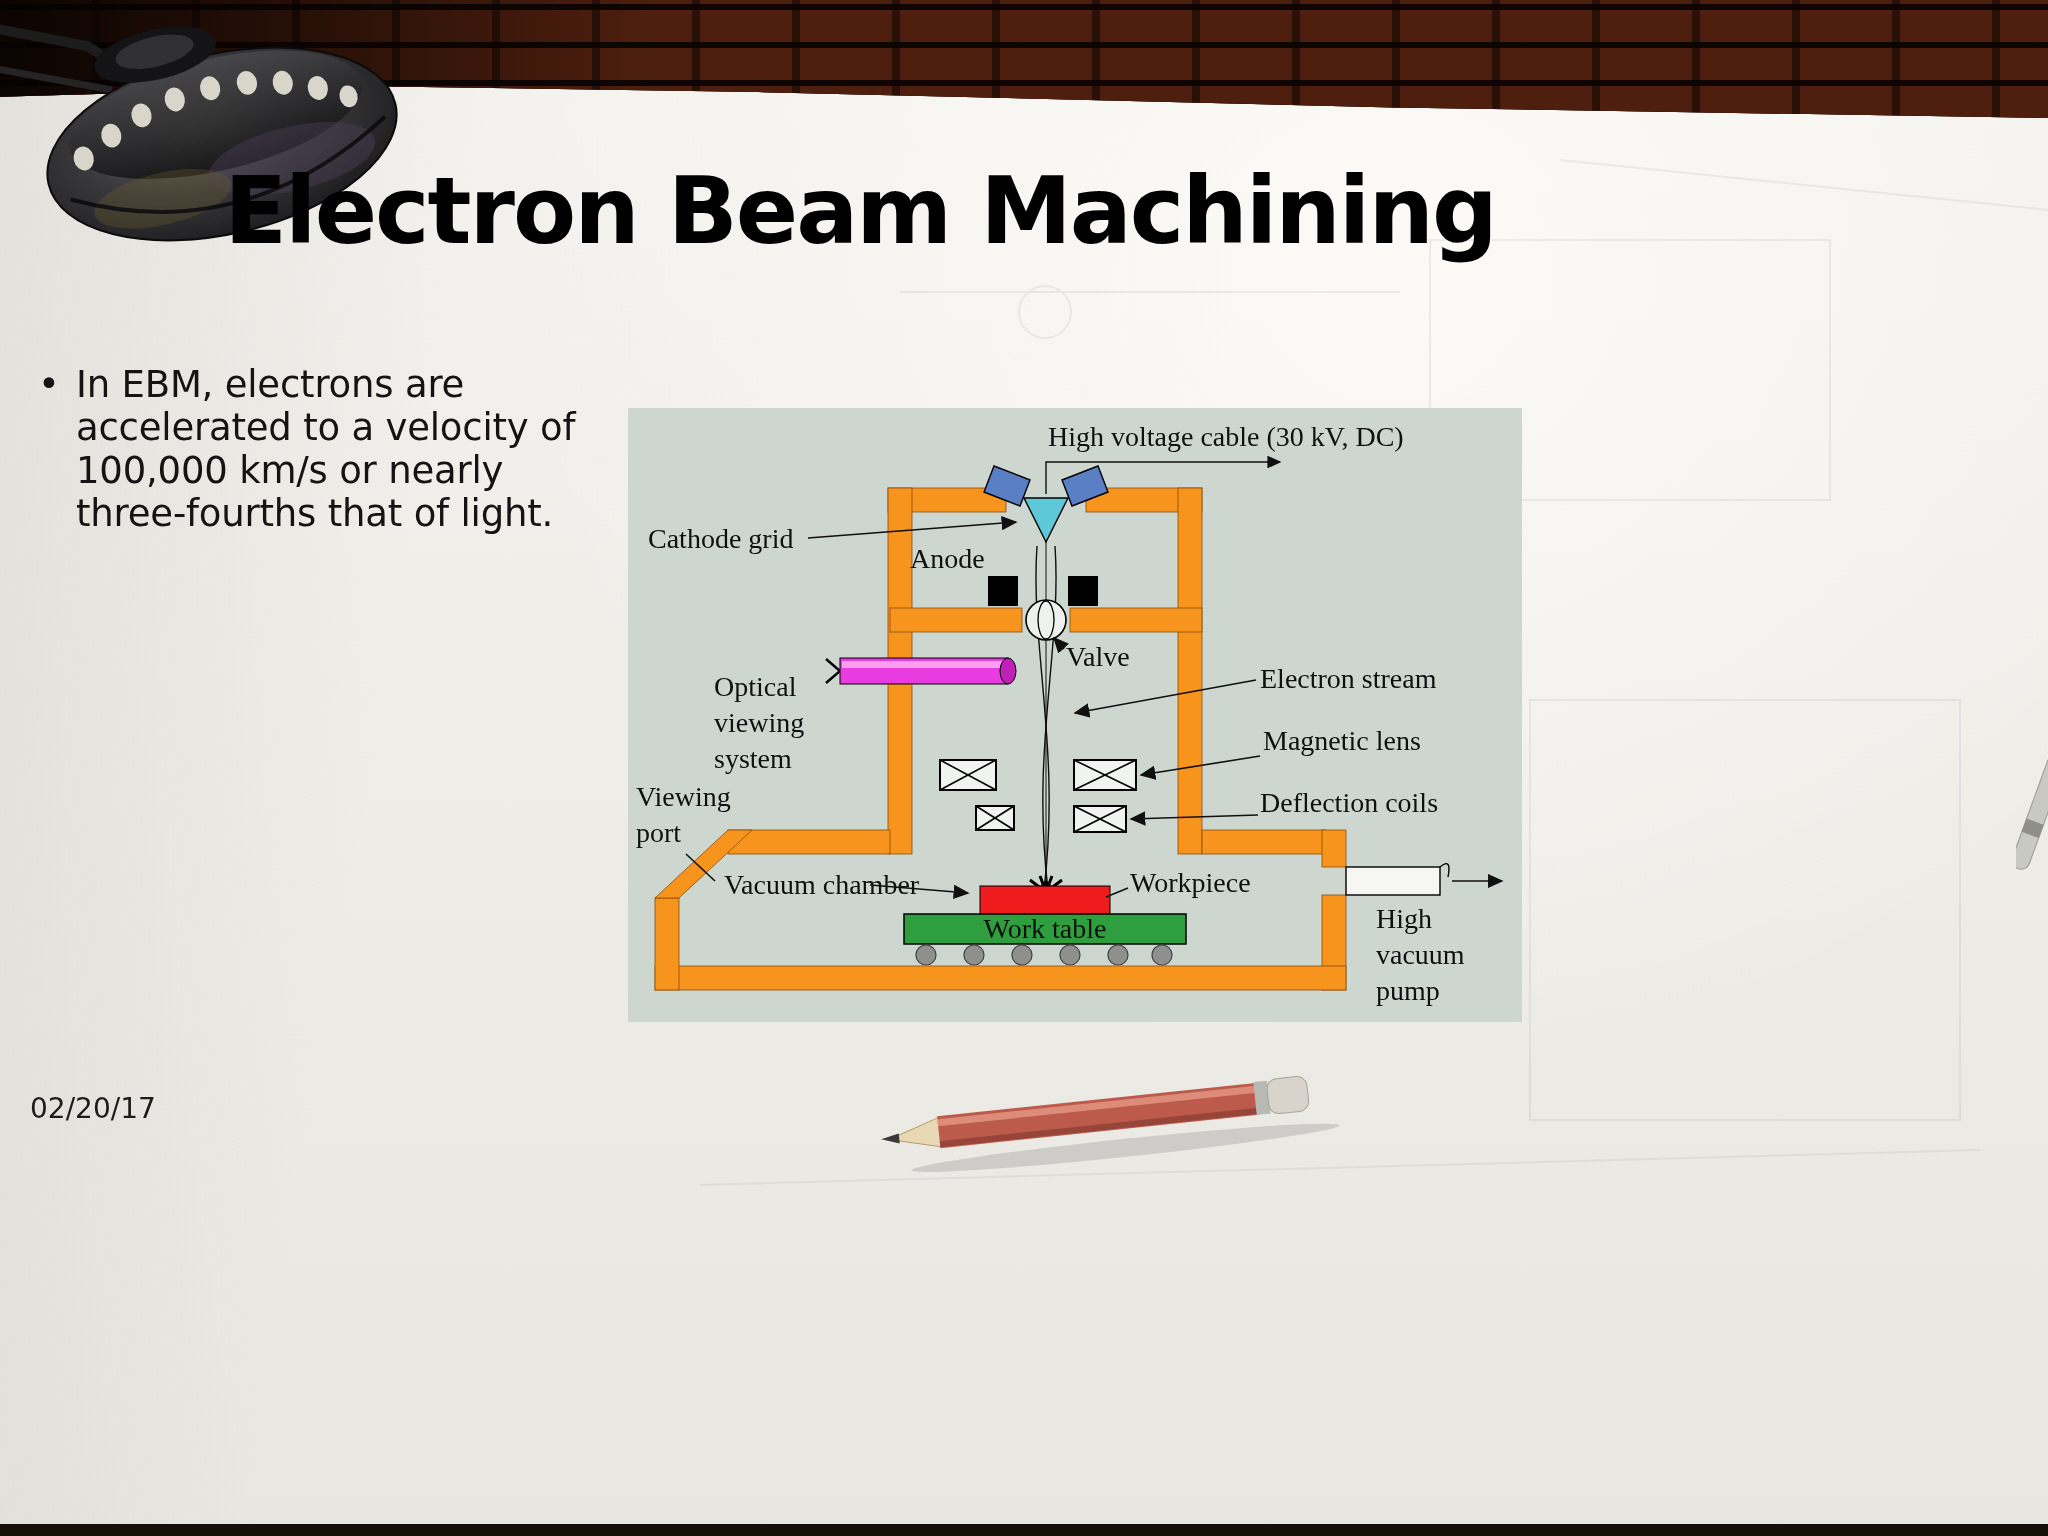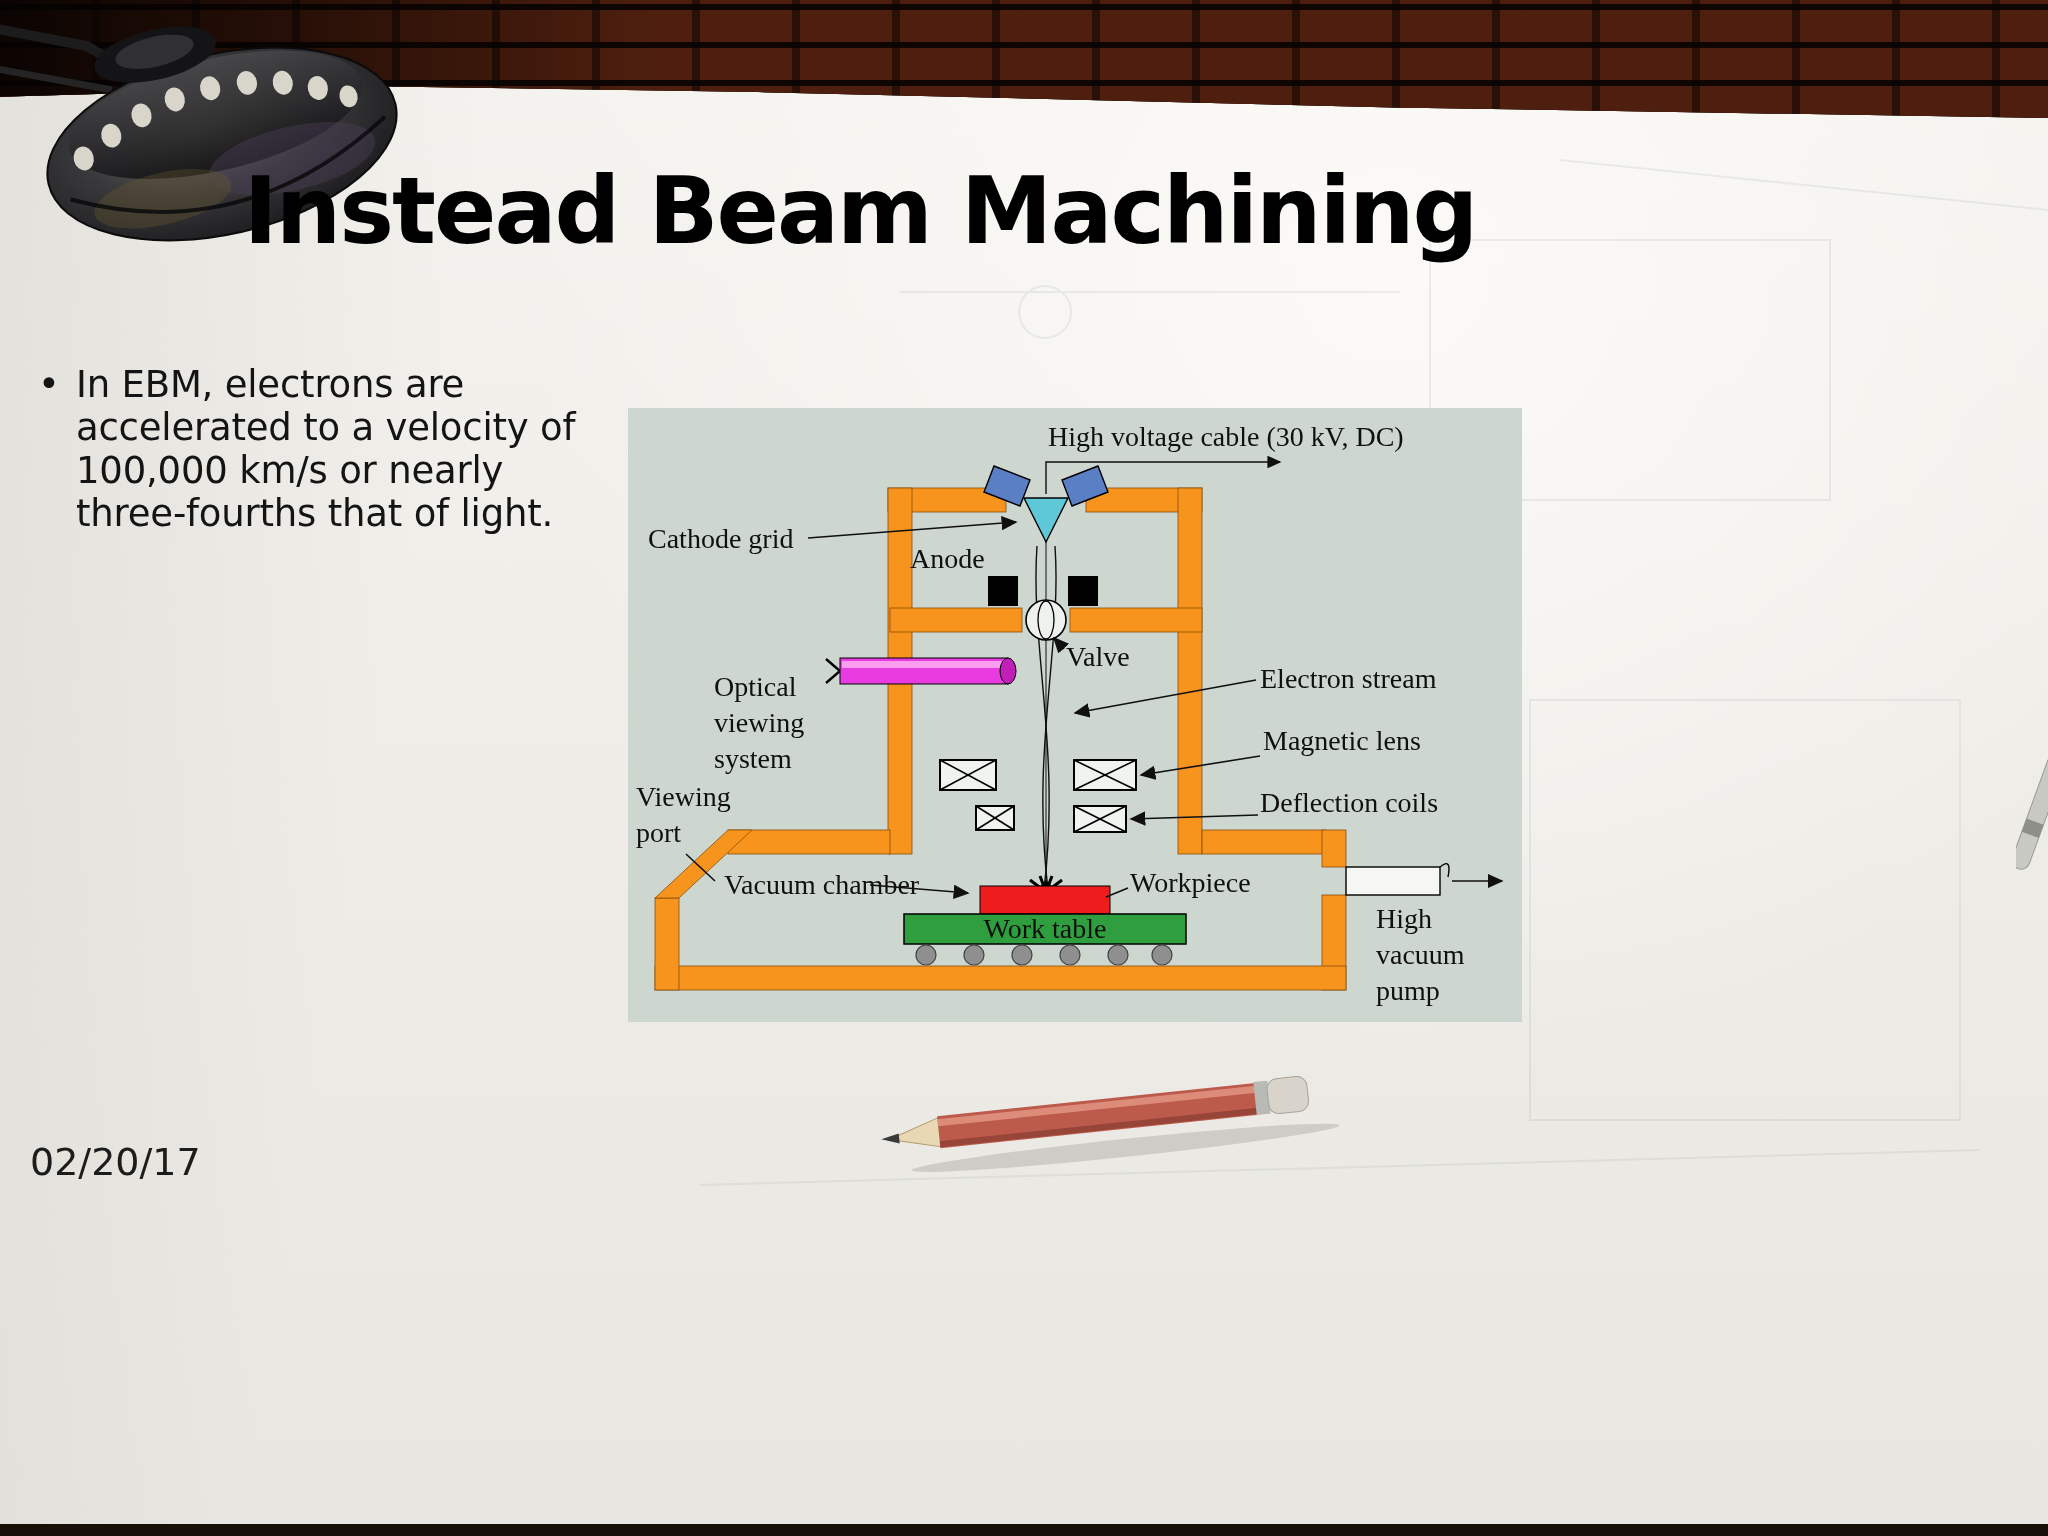--- a/index.html
+++ b/index.html
@@ -36,21 +36,21 @@
     position:absolute; left:190px; top:158px; width:1340px;
     text-align:center; font-size:92px; font-weight:700; color:#000;
     letter-spacing:-2px;
   }
   .bullets { position:absolute; left:26px; top:364px; width:566px; list-style:none; }
   .bullets li {
     position:relative; padding-left:50px; margin-bottom:14px;
     font-size:37px; line-height:1.16; color:#141414; letter-spacing:-0.2px;
   }
   .bullets li::before { content:"\2022"; position:absolute; left:12px; top:0; }
-  .date { position:absolute; left:30px; top:1140px; font-size:38px; color:#1c1c1c; }
+  .date { position:absolute; left:30px; top:1092px; font-size:28px; color:#1c1c1c; }
 
   .diagram { position:absolute; left:628px; top:408px; width:894px; height:430px; }
   .dlabel { font-family:"Liberation Serif","DejaVu Serif",serif; font-size:28px; fill:#101010; }
   .ptr  { stroke:#101010; stroke-width:1.6; fill:none; }
   .thin { stroke:#101010; stroke-width:1.4; fill:none; }
   .xbox rect { fill:#f0f3ef; stroke:#000; stroke-width:2; }
   .xbox line { stroke:#000; stroke-width:1.6; }
 </style>
 </head>
 <body>
@@ -119,21 +119,21 @@
   </g>
 </svg>
 
 <svg class="side-pen" width="40" height="140" viewBox="0 0 40 140">
   <g transform="rotate(20 20 70)">
     <rect x="10" y="0" width="18" height="120" rx="9" fill="#c9c9c3" stroke="#9a9a94"></rect>
     <rect x="10" y="70" width="18" height="14" fill="#8f8f89"></rect>
   </g>
 </svg>
 
-<div class="title">Instead Beam Machining</div>
+<div class="title">Electron Beam Machining</div>
 
 <ul class="bullets">
   <li><span>In EBM, electrons are accelerated to a velocity of 100,000 km/s or nearly three-fourths that of light.</span></li>
 </ul>
 
 <div class="date">02/20/17</div>
 
 <div class="diagram">
 <svg width="894" height="614" viewBox="0 0 894 614">
   <defs>

